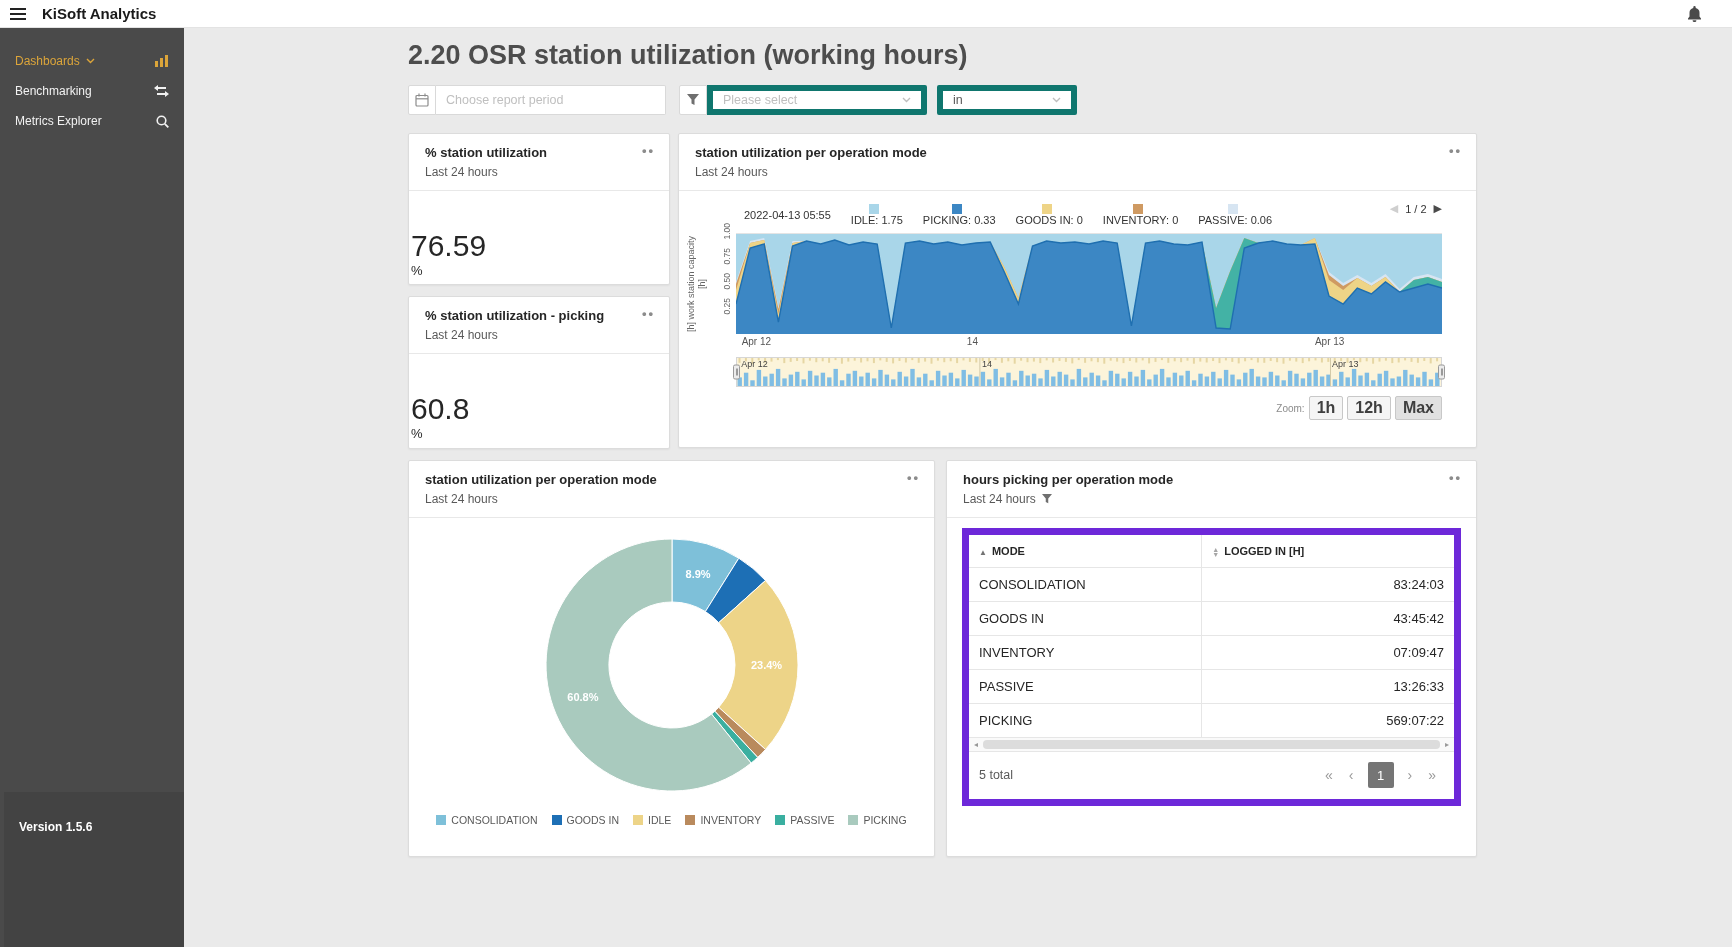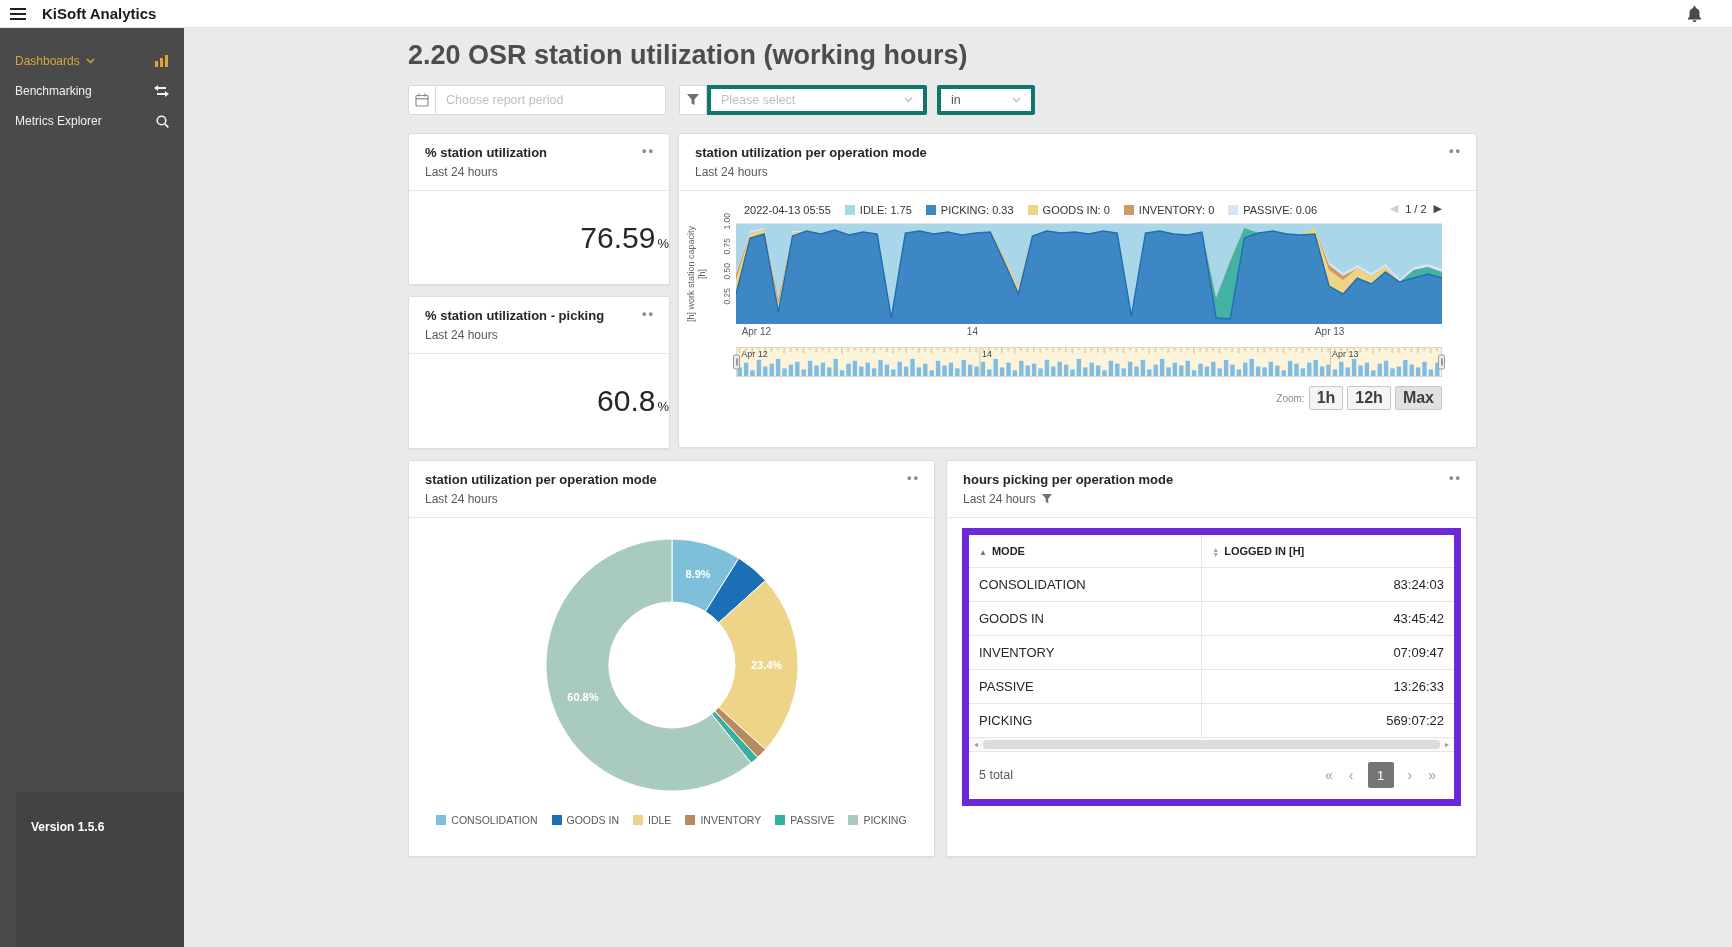--- a/index.html
+++ b/index.html
@@ -17,64 +17,64 @@
   
   .sidebar { position:absolute; top:28px; left:0; bottom:0; width:184px; background:#4a4a4a; z-index:9; }
   .side-nav { padding-top:18px; }
   .side-item { height:30px; display:flex; align-items:center; padding:0 15px; color:#f2f2f2;
                font-size:12px; cursor:pointer; }
   .side-item.active { color:#dca53a; }
   .side-item .lbl { margin-right:6px; }
   .side-item .chev { display:flex; align-items:center; }
   .side-item .grow { flex:1; }
   .side-item .ric { display:flex; align-items:center; }
-  .sidebar-footer { position:absolute; left:16px; right:0; bottom:0; height:155px; background:#434343;
+  .sidebar-footer { position:absolute; left:4px; right:0; bottom:0; height:155px; background:#434343;
                     padding:28px 15px 0; color:#fff; font-size:12px; font-weight:bold; }
   
   .main { position:absolute; top:28px; left:184px; right:0; bottom:0; overflow:hidden; }
   .content { width:1069px; margin-left:224px; padding-top:8px; }
   .page-title { font-size:27px; font-weight:bold; color:#4d4d4d; margin:4px 0 14px; }
   
   .filters { display:flex; align-items:center; }
   .igroup { display:flex; }
   .icon-btn { width:28px; height:30px; background:#fff; border:1px solid #d9d9d9;
               border-radius:2px 0 0 2px; display:flex; align-items:center; justify-content:center; cursor:pointer; }
   .filters input { height:30px; border:1px solid #d9d9d9; border-left:none; border-radius:0 2px 2px 0;
                    padding:0 10px; font-size:12.5px; color:#595959; outline:none; background:#fff;
                    font-family:"Liberation Sans",sans-serif; }
   .filters input::placeholder { color:#bfbfbf; }
   .inp-period { width:230px; }
   .inp-value  { width:252px; border-left:1px solid #d9d9d9 !important; border-radius:2px; }
-  .selectbox { height:30px; background:#fff; border:4px solid #0f766e; display:flex; align-items:center;
+  .selectbox { height:30px; background:#fff; border:6px solid #0f766e; display:flex; align-items:center;
                padding:0 10px; font-size:12.5px; color:#595959; cursor:pointer; border-radius:0 2px 2px 0; }
   .selectbox.standalone { border-radius:2px; }
   .selectbox .val.ph { color:#bfbfbf; }
   .selectbox .caret { margin-left:auto; padding-left:12px; display:flex; color:#bfbfbf; }
   .gap13 { width:13px; } .gap10 { width:10px; } .gap8 { width:8px; }
   
   .card { background:#fff; border:1px solid #dcdcdc; border-radius:2px; box-shadow:0 1px 2px rgba(0,0,0,.05); }
   .card-header { position:relative; padding:11px 16px 11px; }
   .card-title { font-size:13px; font-weight:bold; color:#262626; }
   .card-sub { font-size:12px; color:#595959; margin-top:5px; display:flex; align-items:center; gap:6px; }
   .kebab { position:absolute; right:14px; top:10px; color:#8c8c8c; font-size:13px; font-weight:bold;
            letter-spacing:2px; cursor:pointer; line-height:1; }
   .hdivider { border-top:1px solid #e8e8e8; }
   .row1 { display:flex; margin-top:18px; }
   .col-left { width:264px; display:flex; flex-direction:column; }
   .stat-card { height:152px; }
   .stat-card + .stat-card { margin-top:11px; height:153px; }
-  .stat-body { height:94px; display:flex; align-items:baseline; justify-content:flex-end; padding-top:30px; }
+  .stat-body { height:94px; display:flex; align-items:baseline; justify-content:center; padding-top:30px;flex-direction:column; }
   .stat-value { font-size:30px; color:#262626; }
   .stat-unit { font-size:13px; color:#262626; margin-left:2px; }
   
   .chart-card { flex:1; margin-left:8px; height:315px; }
   .chart-body { padding:0 34px 0 57px; position:relative; }
   .area-legend { display:flex; align-items:center; font-size:11px; color:#333; margin:13px 0 7px; position:relative; }
   .area-legend .ts { font-weight:normal; margin-left:8px; }
-  .lg-item { display:flex; align-items:center; margin-left:14px; cursor:pointer; white-space:nowrap; }
+  .lg-item { display:flex; align-items:center; margin-left:20px; cursor:pointer; white-space:nowrap;flex-direction:column; }
   .chip { width:10px; height:10px; display:inline-block; margin-right:5px; }
   .pager { position:absolute; right:0; top:-2px; display:flex; align-items:center; gap:7px; font-size:11px; color:#333; }
   .pg-prev { color:#cfcfcf; font-size:11px; cursor:default; }
   .pg-next { color:#4a4a4a; font-size:11px; cursor:pointer; }
   .plot { position:relative; width:706px; height:100px; border-top:1px solid #e4e4e4; border-bottom:1px solid #d8d8d8; }
   .plot svg { position:absolute; inset:0; }
   .ylabel { position:absolute; left:-50px; top:0; height:100px; width:24px; display:flex; align-items:center;
             justify-content:center; }
   .ylabel span { writing-mode:vertical-rl; transform:rotate(180deg); font-size:9px; color:#666;
                  line-height:11px; text-align:center; width:24px; }
@@ -216,21 +216,21 @@
         <div class="selectbox" style="width:220px">
           <span class="val ph">Please select</span>
           <span class="caret">
             <svg width="9" height="6" viewBox="0 0 9 6">
                 <path d="M1 1l3.5 3.5L8 1" fill="none" stroke="#bfbfbf" stroke-width="1.4"></path>
               </svg>
           </span>
         </div>
       </div>
       <div class="gap10"></div>
-      <div class="selectbox standalone" style="width:98px">
+      <div class="selectbox standalone" style="width:140px">
         <span class="val">in</span>
         <span class="caret">
           <svg width="9" height="6" viewBox="0 0 9 6">
               <path d="M1 1l3.5 3.5L8 1" fill="none" stroke="#bfbfbf" stroke-width="1.4"></path>
             </svg>
         </span>
       </div>
       <div class="gap8"></div>
     </div>
 

